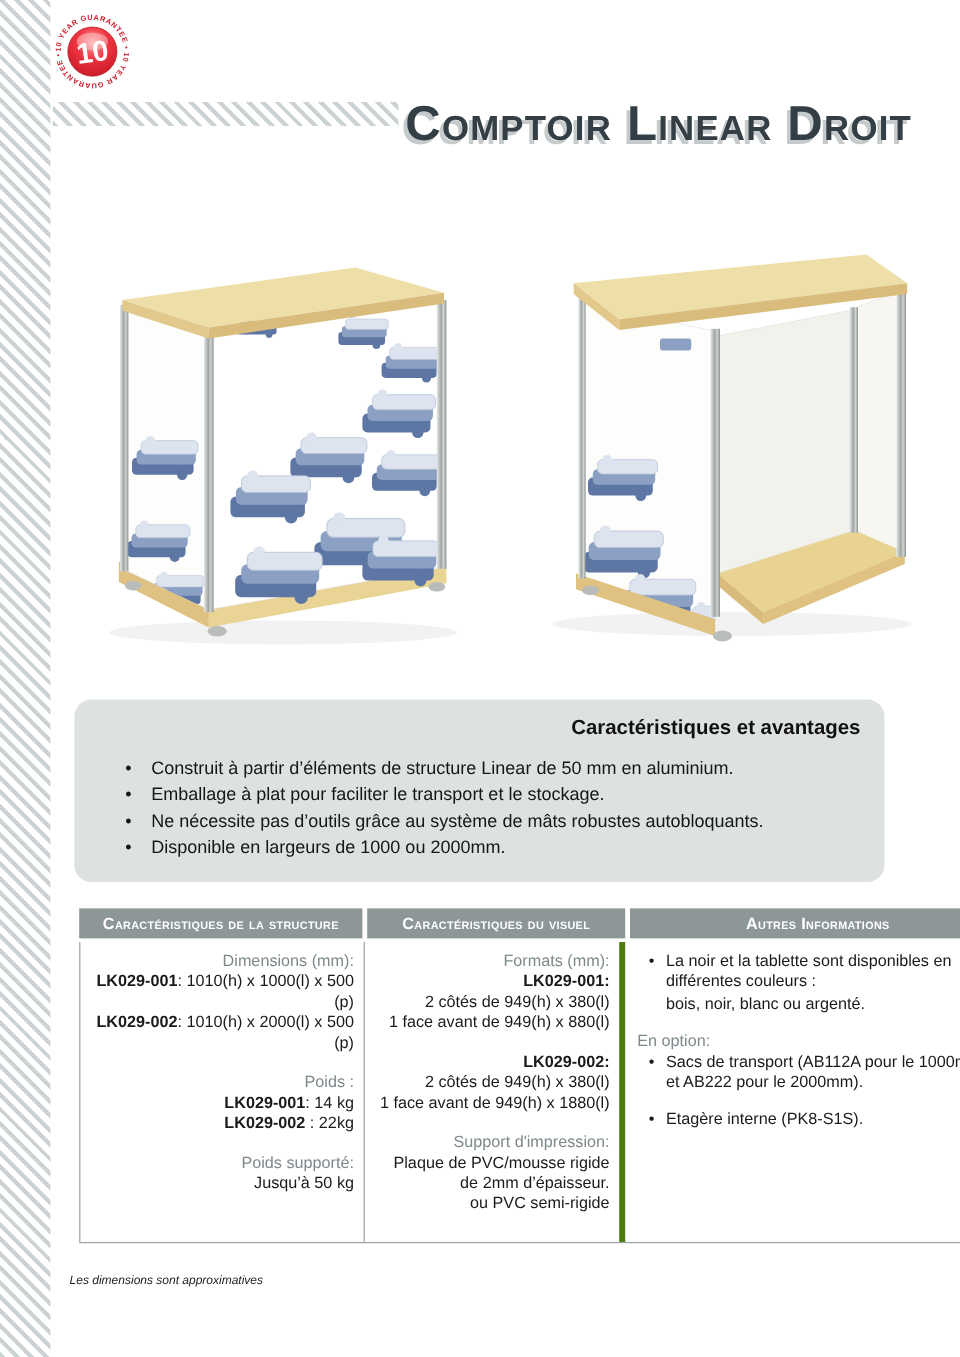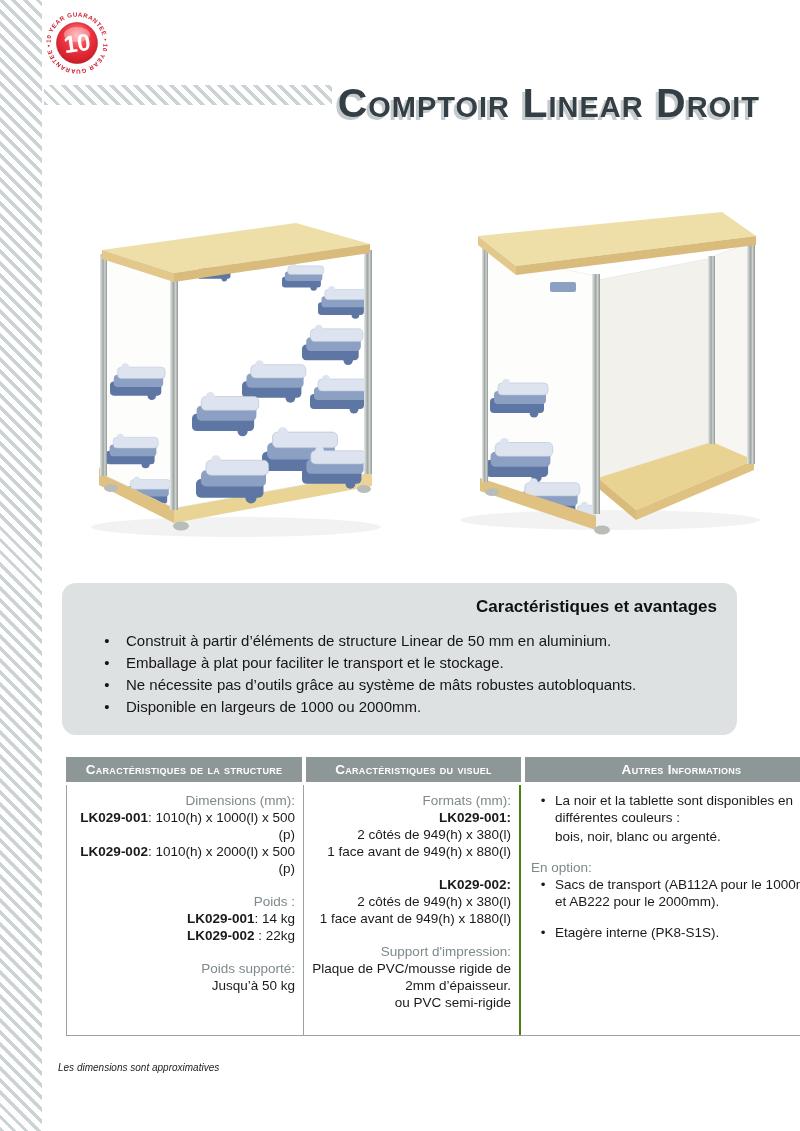--- a/index.html
+++ b/index.html
@@ -34,21 +34,21 @@
 
   
   #spec{position:absolute;left:66px;top:757px;width:772px;}
   #spec-head{display:flex;gap:4px;}
   .hcell{background:#8d9798;color:#ffffff;font-weight:bold;font-variant:small-caps;
          font-size:13.5px;letter-spacing:.3px;text-align:center;line-height:25px;height:25px;}
   .hc1{width:236px;} .hc2{width:215px;} .hc3{flex:1;}
   #spec-body{display:flex;margin-top:3px;border-bottom:1px solid #9aa3a4;min-height:218px;}
   .bcell{box-sizing:border-box;padding:7px 8px 8px 8px;font-size:13.5px;line-height:17px;}
   .bc1{width:238px;border-left:1px solid #9aa3a4;border-right:1px solid #9aa3a4;}
-  .bc2{width:217px;border-right:2px solid #4d7c0f;}
+  .bc2{width:217px;border-right:5px solid #4d7c0f;}
   .bc3{flex:1;border-right:1px solid #9aa3a4;padding-left:10px;}
   .lab{color:#7e898c;}
   .sec{margin-bottom:16px;text-align:right;}
   .sec:last-child{margin-bottom:16px;}
   .b{font-weight:bold;}
   .bul{display:flex;margin-bottom:2px;}
   .bul .dot{flex:0 0 24px;text-align:center;}
   .bul .txt{flex:1;}
   .bul3-cont{margin-left:24px;}
   .mt{margin-top:14px;}

